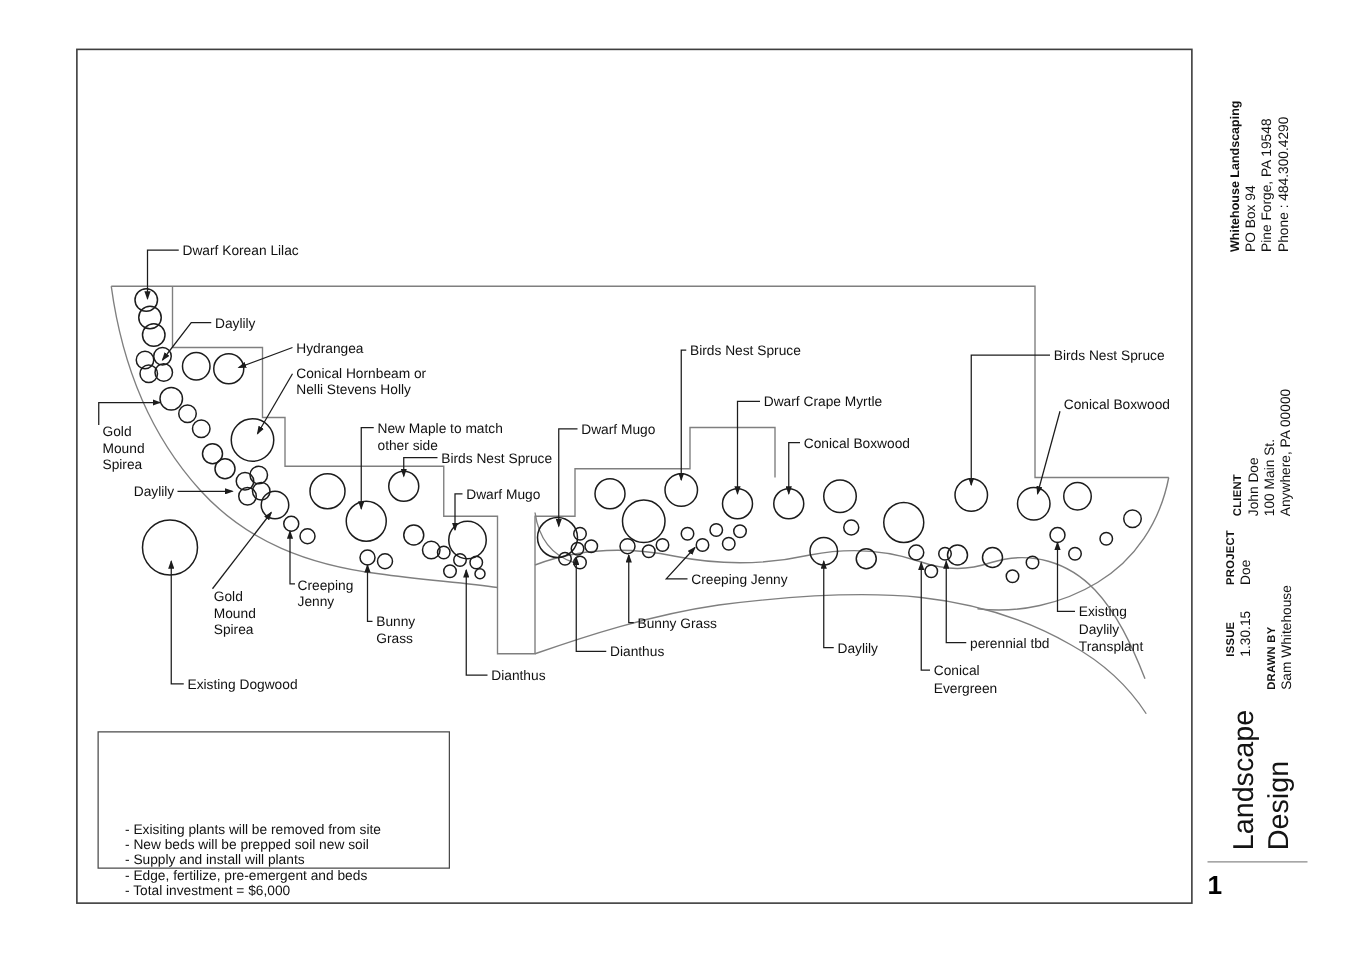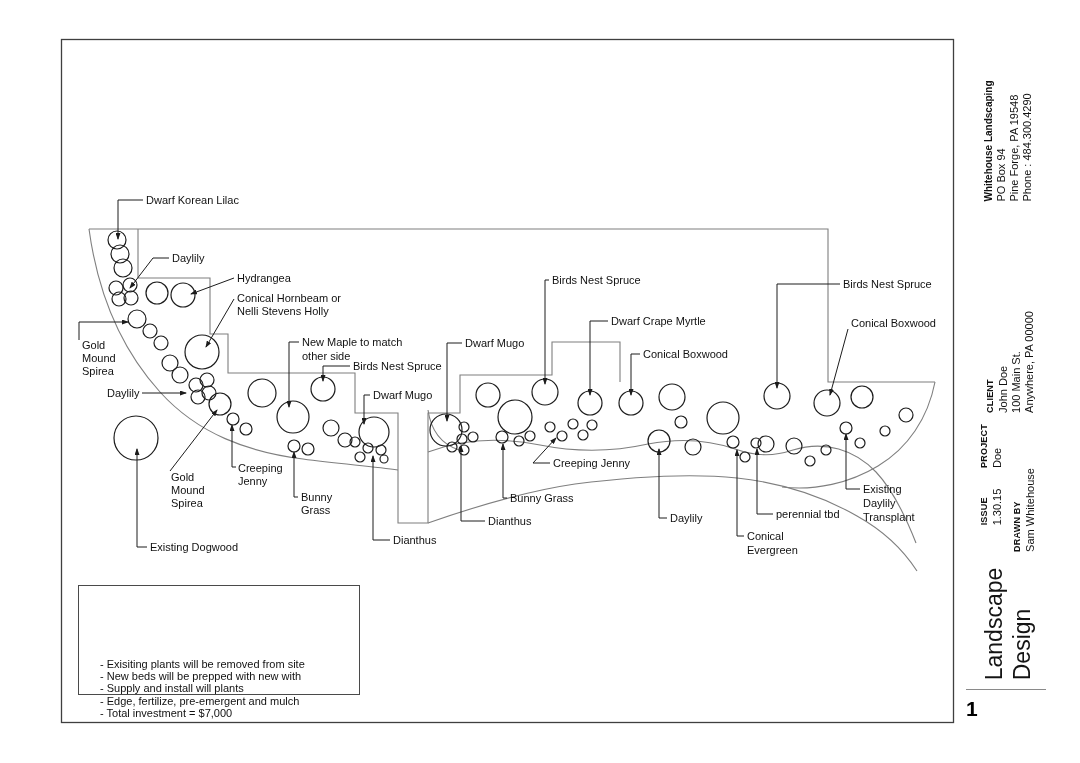--- a/index.html
+++ b/index.html
@@ -184,24 +184,24 @@
       <text x="747" y="554" font-size="11" fill="#111">Evergreen</text>
       <text x="863" y="493" font-size="11" fill="#111">Existing</text>
       <text x="863" y="507" font-size="11" fill="#111">Daylily</text>
       <text x="863" y="521" font-size="11" fill="#111">Transplant</text>
     </g>
 </svg>
 
 <div class="notes-box">
   <div class="notes-lines">
     <div>- Exisiting plants will be removed from site</div>
-    <div>- New beds will be prepped with new with</div>
+    <div>- New beds will be prepped soil new soil</div>
     <div>- Supply and install will plants</div>
-    <div>- Edge, fertilize, pre-emergent and mulch</div>
-    <div>- Total investment = $7,000</div>
+    <div>- Edge, fertilize, pre-emergent and beds</div>
+    <div>- Total investment = $6,000</div>
   </div>
 </div>
 
 <div class="titleblock">
 
   <div class="tb-block" style="left:54px;top:141px;">
     <div class="tb-name">Whitehouse Landscaping</div>
     <div class="tb-line">PO Box 94</div>
     <div class="tb-line">Pine Forge, PA 19548</div>
     <div class="tb-line">Phone : 484.300.4290</div>

